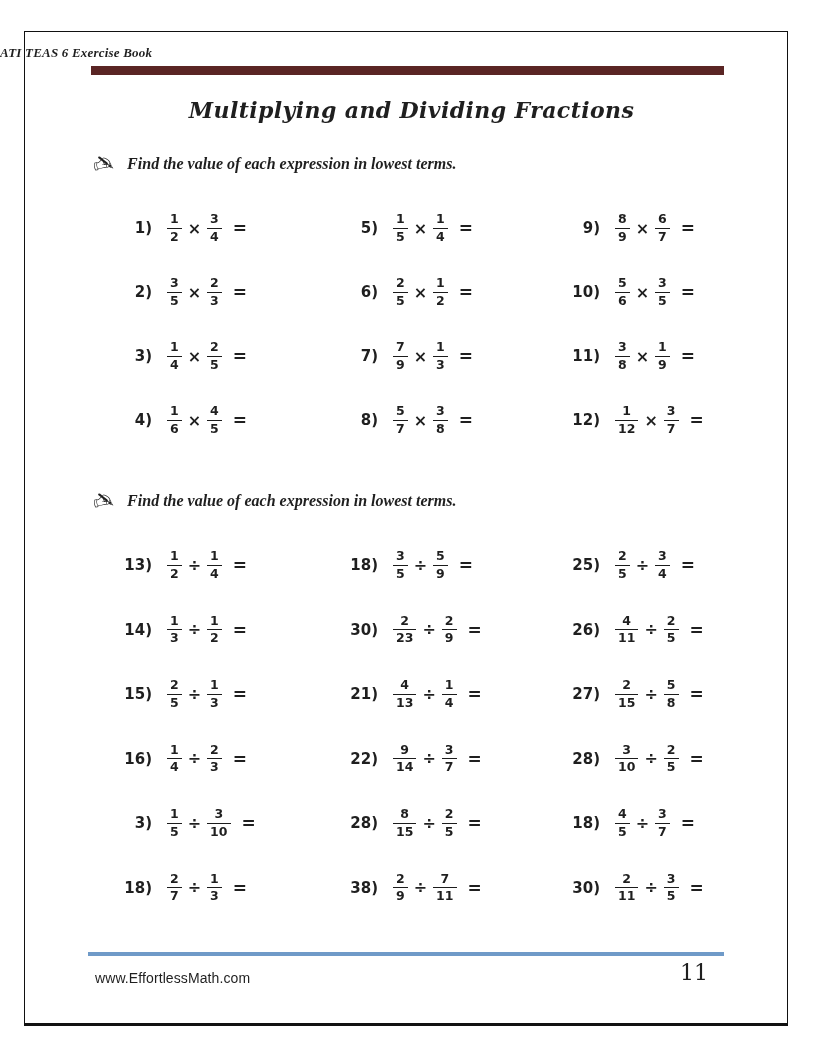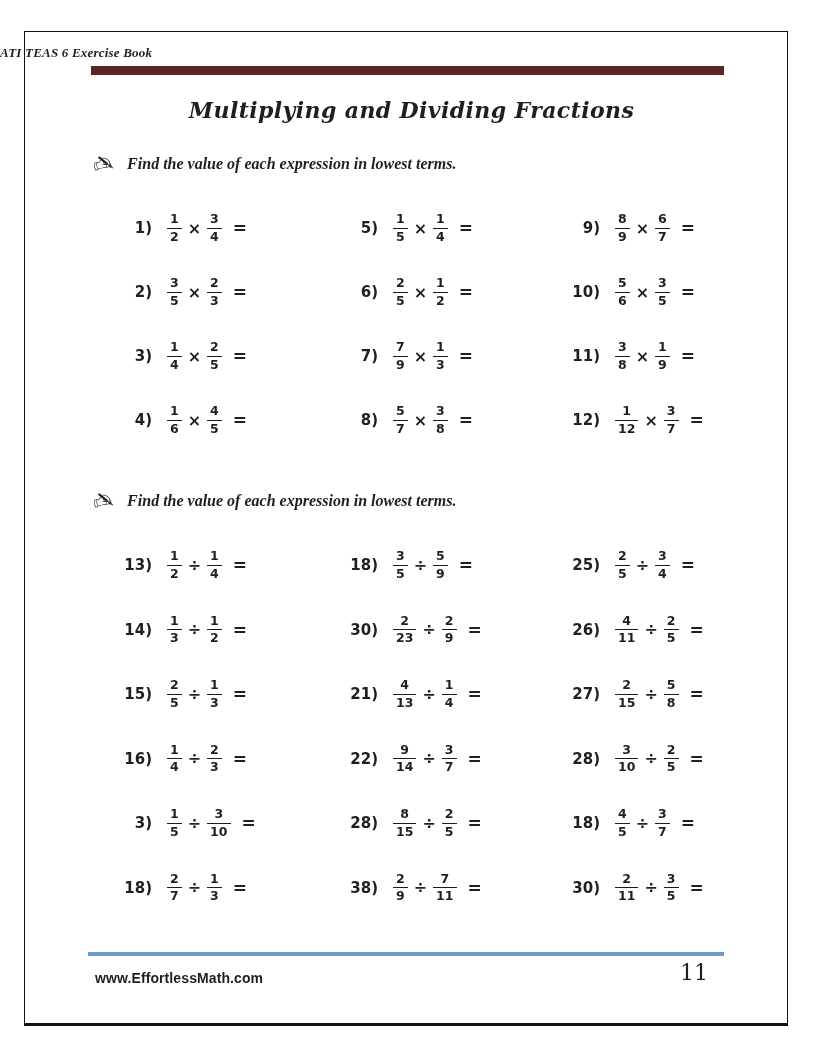--- a/index.html
+++ b/index.html
@@ -66,21 +66,21 @@
   .frac .den{display:block;border-top:1.6px solid #1c1c1c;padding:1px 3px 0;}
   .op{font-size:16px;font-weight:600;margin:0 1px;}
   .eq{font-size:17px;font-weight:600;margin-left:6px;}
   .footer-rule{
     position:absolute;top:952px;left:88px;width:636px;height:4px;
     background:var(--rule);
   }
   .website{
     position:absolute;top:970px;left:95px;
     font-family:"Liberation Sans",sans-serif;
-    font-size:14px;font-weight:bold;letter-spacing:.1px;
+    font-size:14px;font-weight:normal;letter-spacing:.1px;
   }
   .page-number{
     position:absolute;top:960px;right:108px;
     font-family:"DejaVu Serif",serif;font-size:22px;
   }
 </style>
 </head>
 <body>
 
 <div class="page-border"></div>

